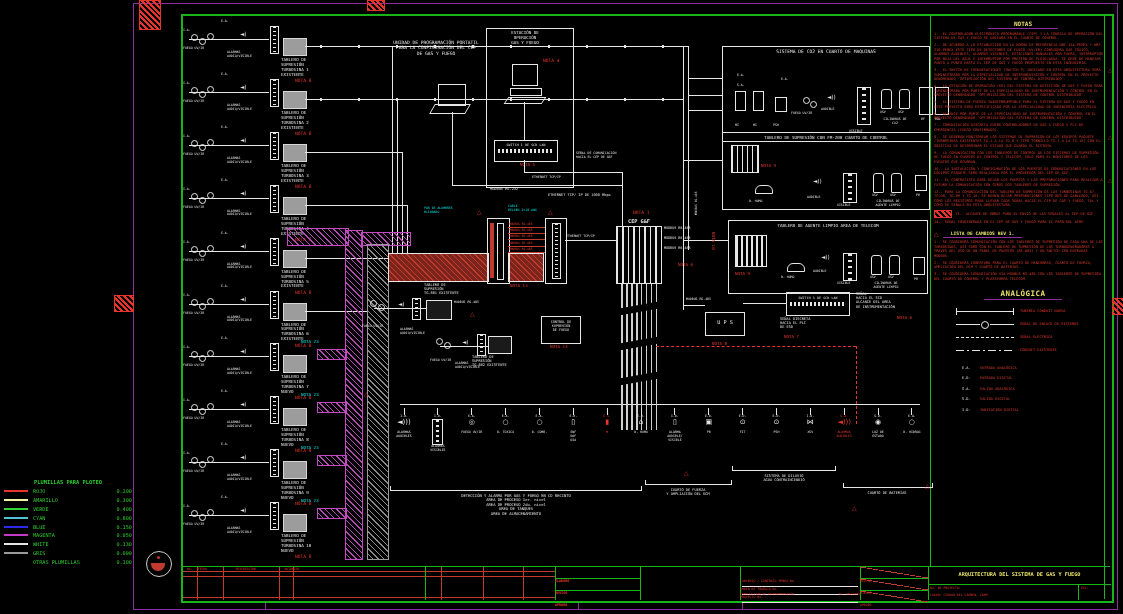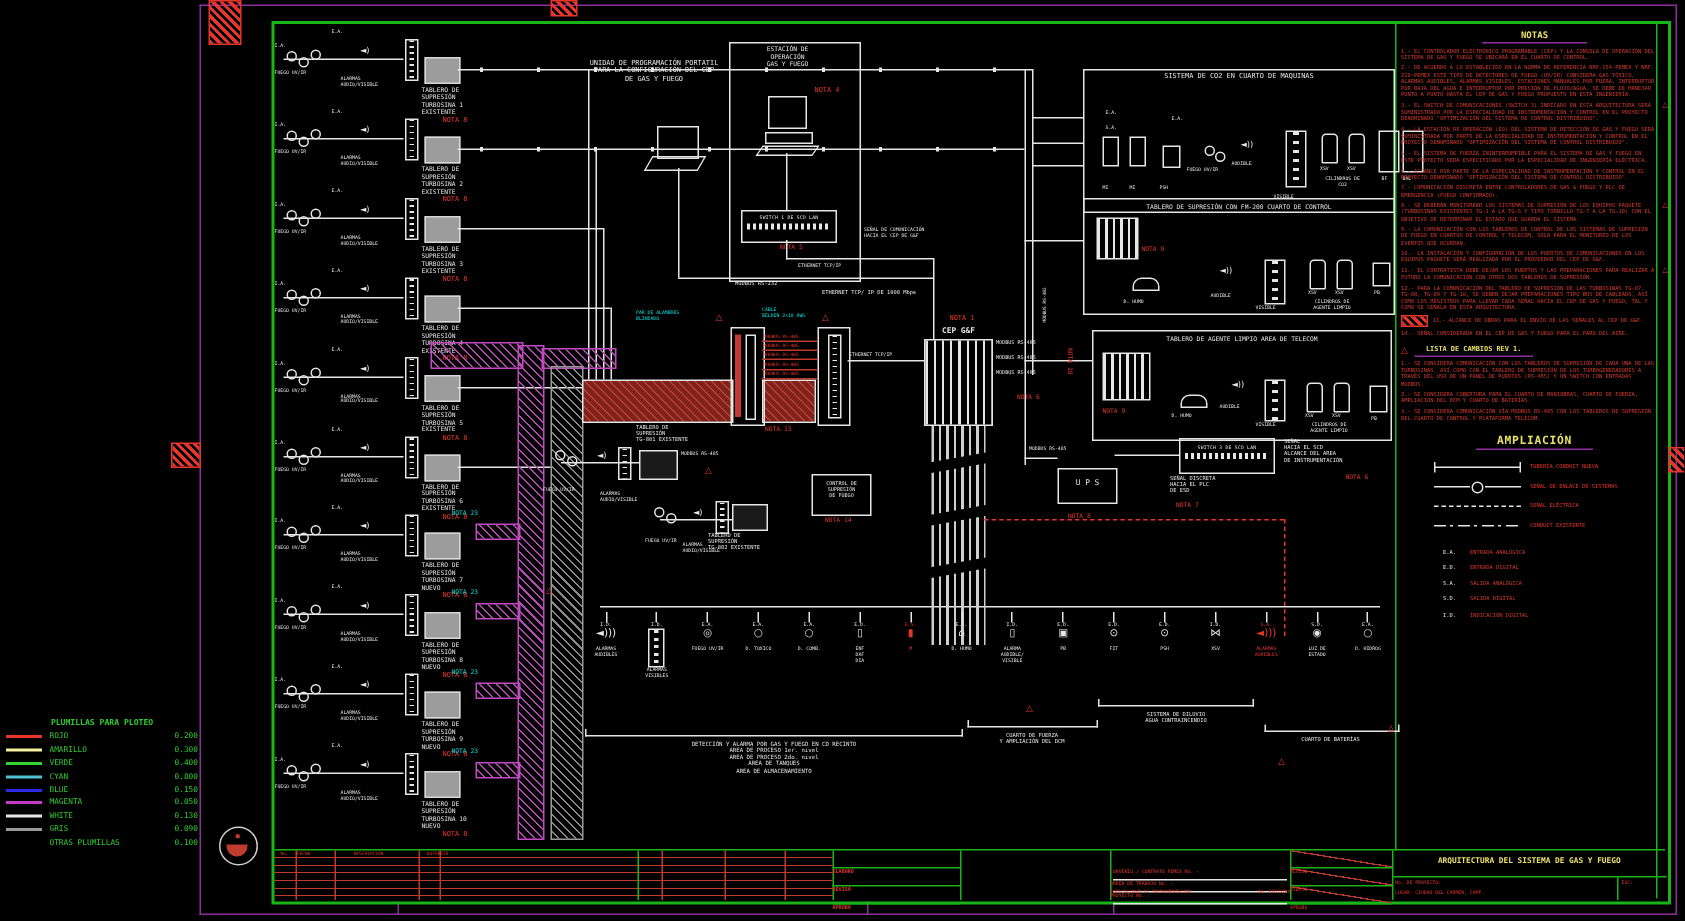--- a/index.html
+++ b/index.html
@@ -739,21 +739,21 @@
         <span>1.-</span> <span>SE CONSIDERA COMUNICACIÓN CON LOS TABLEROS DE SUPRESIÓN DE CADA UNA DE LAS TURBOSINAS, ASÍ COMO CON EL TABLERO DE SUPRESIÓN DE LOS TURBOGENERADORES A TRAVÉS DEL USO DE UN PANEL DE PUERTOS (RS-485) Y UN SWITCH CON ENTRADAS MODBUS.</span>
       </div>
         <div class="note">
         <span>2.-</span> <span>SE CONSIDERA COBERTURA PARA EL CUARTO DE MANIOBRAS, CUARTO DE FUERZA, AMPLIACIÓN DEL DCM Y CUARTO DE BATERÍAS.</span>
       </div>
         <div class="note">
         <span>3.-</span> <span>SE CONSIDERA COMUNICACIÓN VÍA MODBUS RS-485 CON LOS TABLEROS DE SUPRESIÓN DEL CUARTO DE CONTROL Y PLATAFORMA TELECOM.</span>
       </div>
       </div>
 
-    <div class="yl ctr" style="font-size:7.5px;font-weight:bold;margin-top:8px;letter-spacing:.5px;">AMPLIACIÓN</div>
+    <div class="yl ctr" style="font-size:7.5px;font-weight:bold;margin-top:8px;letter-spacing:.5px;">ANALÓGICA</div>
     <div style="width:78px;margin:1px auto 4px;border-bottom:1px solid #8f2e9e;"></div>
     <div style="padding-left:22px;">
       <div class="symrow">
         <span class="symglyph">
             <span class="abs hl" style="left:0;top:4px;width:58px;"></span>
             <span class="abs vl" style="left:0;top:1px;height:7px;"></span>
             <span class="abs vl" style="left:57px;top:1px;height:7px;"></span>
           </span>
         <span class="rd f35">TUBERÍA CONDUIT NUEVA</span>
       </div>

